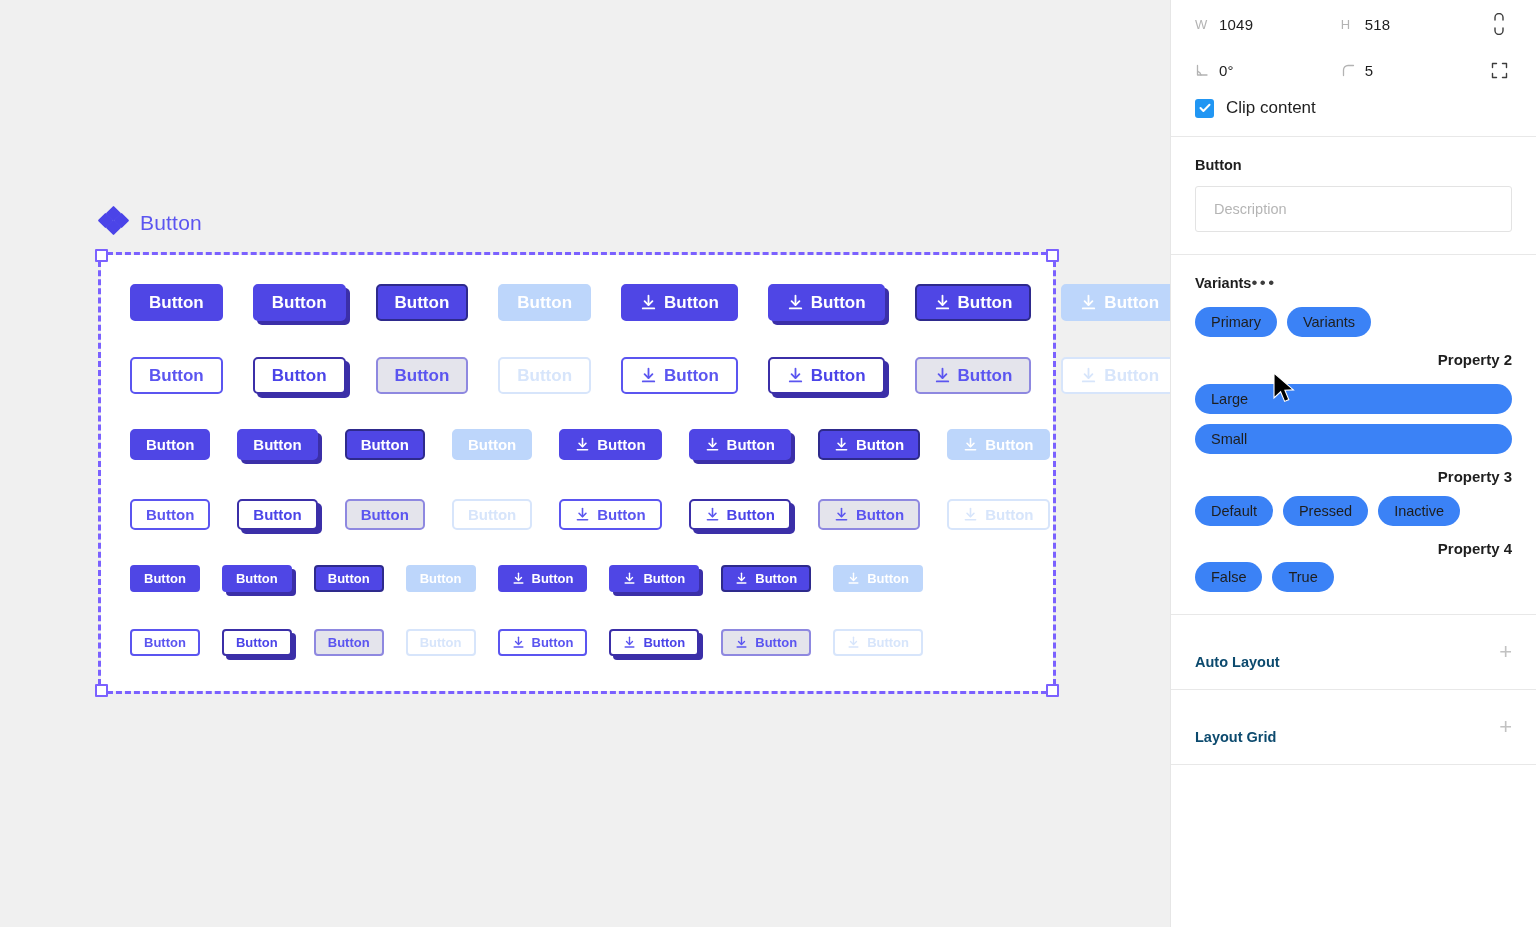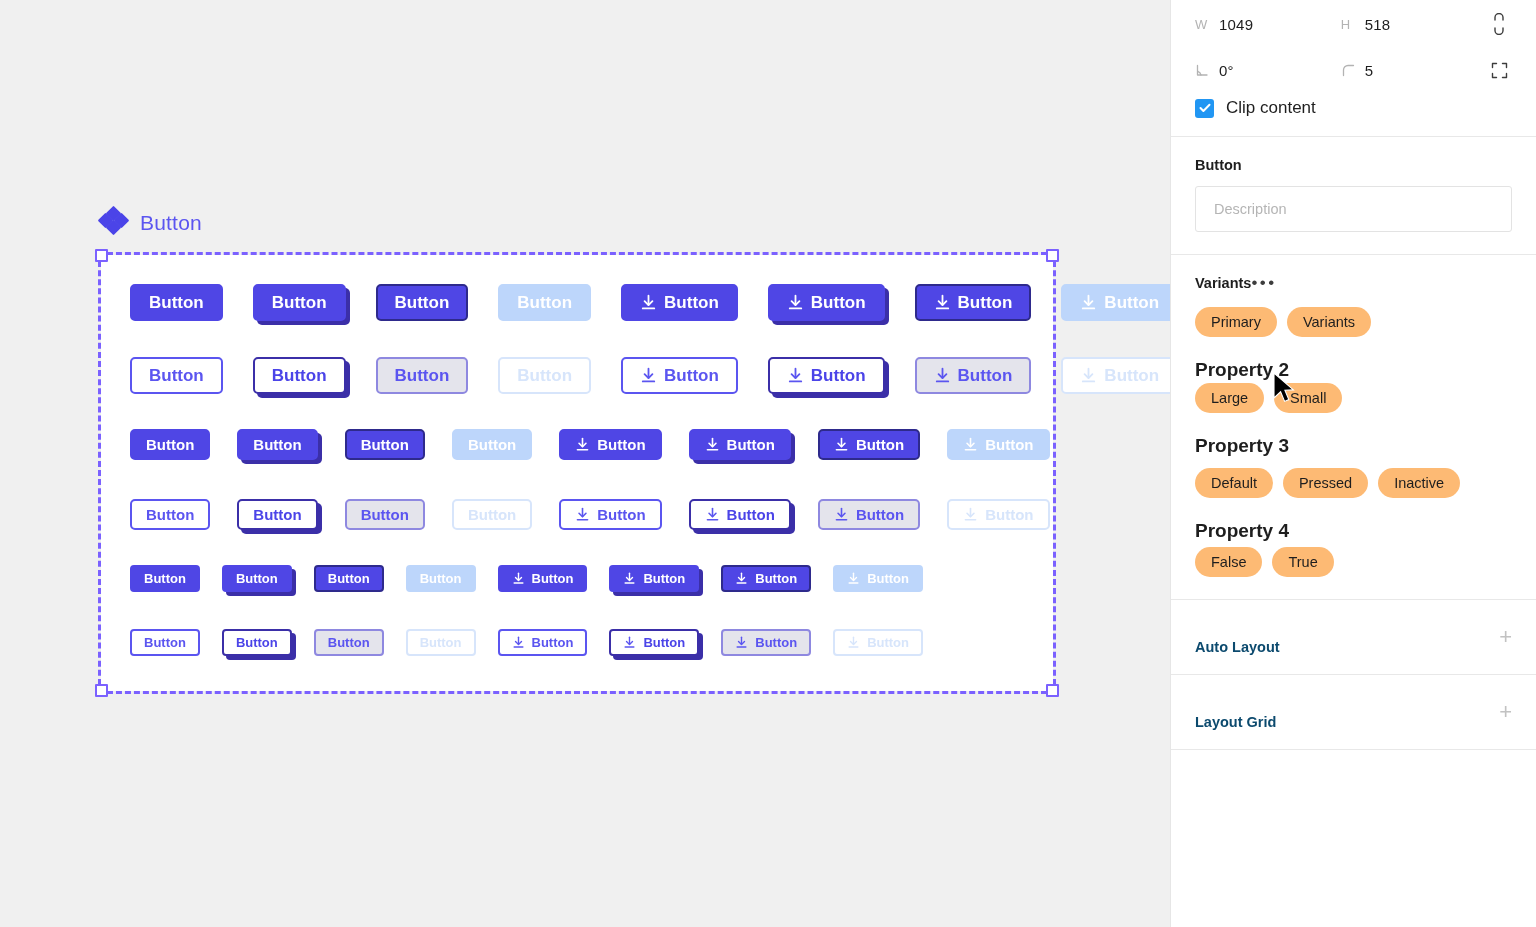--- a/index.html
+++ b/index.html
@@ -127,24 +127,24 @@
     padding:0 8px; font-family:"Liberation Sans", sans-serif;
   }
   .var-sel-hi {
     position:absolute; left:9px; top:7px; background:#cfe6fb;
     font-size:14.5px; font-weight:700; color:#1e1e1e; padding:1px 0;
     pointer-events:none;
   }
 
   .chips { display:flex; flex-wrap:wrap; gap:10px; margin-top:16px; }
   .chip {
-    background:#fdba74; border-radius:16px; padding:7px 16px;
+    background:#3b82f6; border-radius:16px; padding:7px 16px;
     font-size:14.5px; color:#1e1e1e;
   }
-  .prop-label { font-size:19px; font-weight:700; color:#1e1e1e; margin-top:22px; }
+  .prop-label { font-size:15px; font-weight:700; color:#1e1e1e; margin-top:14px;text-align:right; }
 
   .collapse-row {
     display:flex; align-items:center; justify-content:space-between;
     height:74px; padding:0 24px;
   }
   .collapse-row .t { font-size:14.5px; font-weight:700; color:#0c4a6e;margin-top:20px; }
   .plus { color:#c2c2c2; font-size:22px; line-height:18px; font-weight:300; }
 
   
   #cursor { position:absolute; left:1272px; top:372px; z-index:40; pointer-events:none; }
@@ -567,21 +567,21 @@
       <span class="dots">•••</span>
     </div>
 
 
     <div class="chips">
       <span class="chip">Primary</span>
       <span class="chip">Variants</span>
     </div>
 
     <div class="prop-label">Property 2</div>
-    <div class="chips" style="margin-top:2px;">
+    <div class="chips" style="margin-top:16px;flex-direction:column;">
       <span class="chip">Large</span>
       <span class="chip">Small</span>
     </div>
 
     <div class="prop-label">Property 3</div>
     <div class="chips" style="margin-top:11px;">
       <span class="chip">Default</span>
       <span class="chip">Pressed</span>
       <span class="chip">Inactive</span>
     </div>

